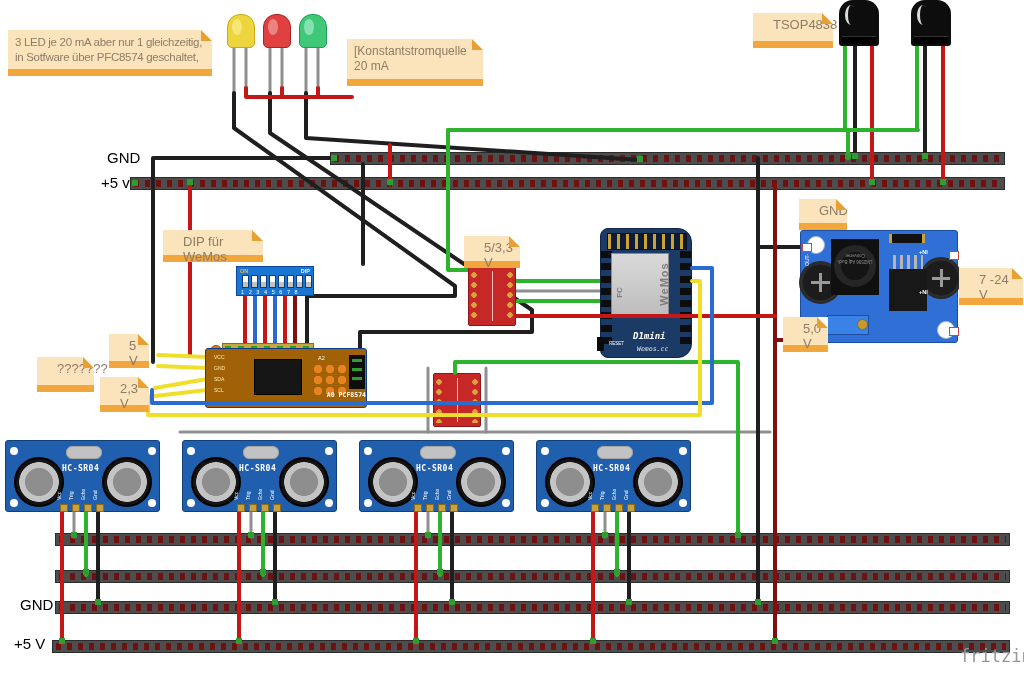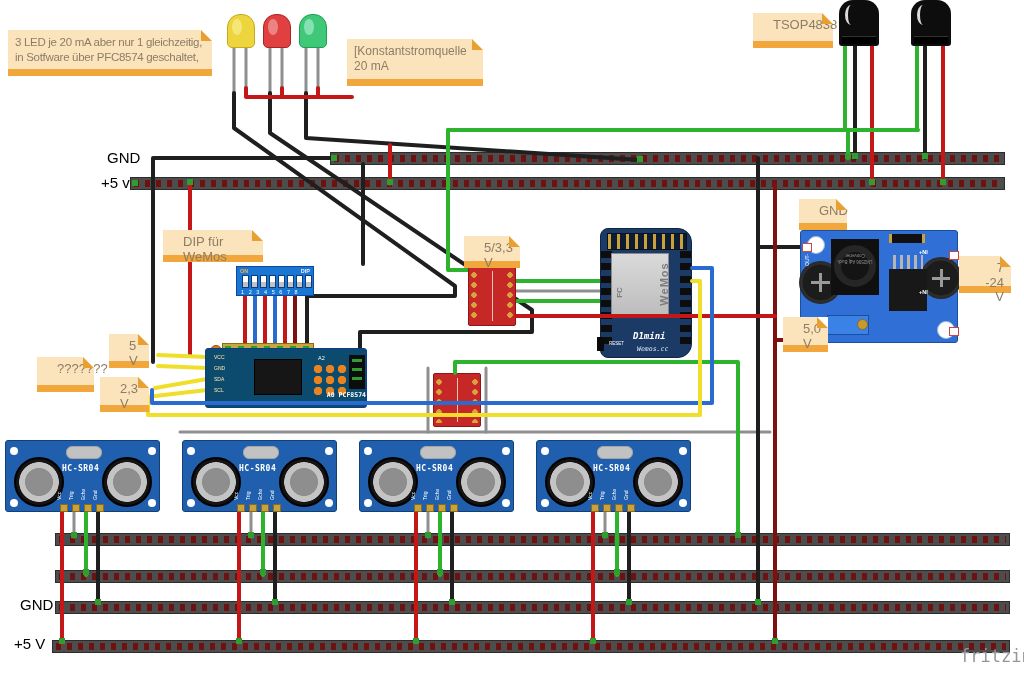--- a/index.html
+++ b/index.html
@@ -39,21 +39,21 @@
   .tsop{position:absolute;z-index:4;width:40px;height:46px;background:#0d0d0d;border-radius:14px 14px 3px 3px;}
   .tsop::after{content:"";position:absolute;left:6px;top:5px;width:9px;height:20px;border-left:3px solid rgba(255,255,255,.85);border-radius:50%;}
   .tsop::before{content:"";position:absolute;left:3px;bottom:2px;right:3px;height:7px;background:#000;border-top:1px solid #333;}
   
   .dip{left:236px;top:266px;width:78px;height:30px;background:#1976d2;border:1px solid #0d47a1;color:#fff;}
   .dip .on{position:absolute;left:3px;top:1px;font-size:5.5px;font-weight:bold;color:#f5b041;}
   .dip .dp{position:absolute;right:3px;top:1px;font-size:5.5px;font-weight:bold;color:#eaf2ff;}
   .dip .sw{position:absolute;top:8px;width:5px;height:11px;background:linear-gradient(#fff 0 55%,#c2c2c2 55%);border:.5px solid #0a3c7e;}
   .dip .nums{position:absolute;left:4px;bottom:0px;font-size:5.5px;letter-spacing:4.6px;color:#fff;}
   
-  .pcf{left:205px;top:348px;width:162px;height:60px;background:#0c4a6e;border:1px solid #0a3d91;border-radius:3px;color:#fff;}
+  .pcf{left:205px;top:348px;width:162px;height:60px;background:#a16207;border:1px solid #0a3d91;border-radius:3px;color:#fff;}
   .pcf .pin{position:absolute;left:8px;font-size:5px;color:#ffe9a8;}
   .pcf .ic{position:absolute;left:48px;top:10px;width:46px;height:34px;background:#161616;border:1px solid #000;}
   .pcf .jgrid{position:absolute;left:106px;top:14px;width:36px;height:34px;
      background:radial-gradient(circle at 6px 6px,#e8831f 4px,rgba(0,0,0,0) 4.5px);background-size:12px 11px;}
   .pcf .a2{position:absolute;left:112px;top:6px;font-size:5.5px;color:#fff;}
   .pcf .conn{position:absolute;left:143px;top:6px;width:16px;height:34px;background:#0d0d0d;}
   .pcf .conn::after{content:"";position:absolute;left:3px;top:4px;width:10px;height:26px;
      background:repeating-linear-gradient(180deg,#2f9e2f 0 3px,rgba(0,0,0,0) 3px 9px);}
   .pcf .plabel{position:absolute;left:86px;top:42px;width:74px;text-align:right;
      font:bold 6.5px "DejaVu Sans Mono",monospace;color:#fff;}
@@ -422,21 +422,21 @@
   </div>
   <div class="note small" style="left:163px;top:230px;width:100px;height:32px;">
     <div>DIP für WeMos</div>
   </div>
   <div class="note small" style="left:464px;top:236px;width:56px;height:32px;">
     <div>5/3,3 V</div>
   </div>
   <div class="note small" style="left:799px;top:199px;width:48px;height:31px;">
     <div>GND</div>
   </div>
-  <div class="note small" style="left:959px;top:256px;width:52px;height:37px;text-align:right;">
+  <div class="note small" style="left:959px;top:268px;width:64px;height:37px;">
     <div>7 -24 V</div>
   </div>
   <div class="note small" style="left:783px;top:317px;width:45px;height:35px;">
     <div>5,0 V</div>
   </div>
   <div class="note small" style="left:109px;top:334px;width:40px;height:34px;">
     <div>5 V</div>
   </div>
   <div class="note small" style="left:37px;top:357px;width:57px;height:35px;">
     <div>???????</div>

